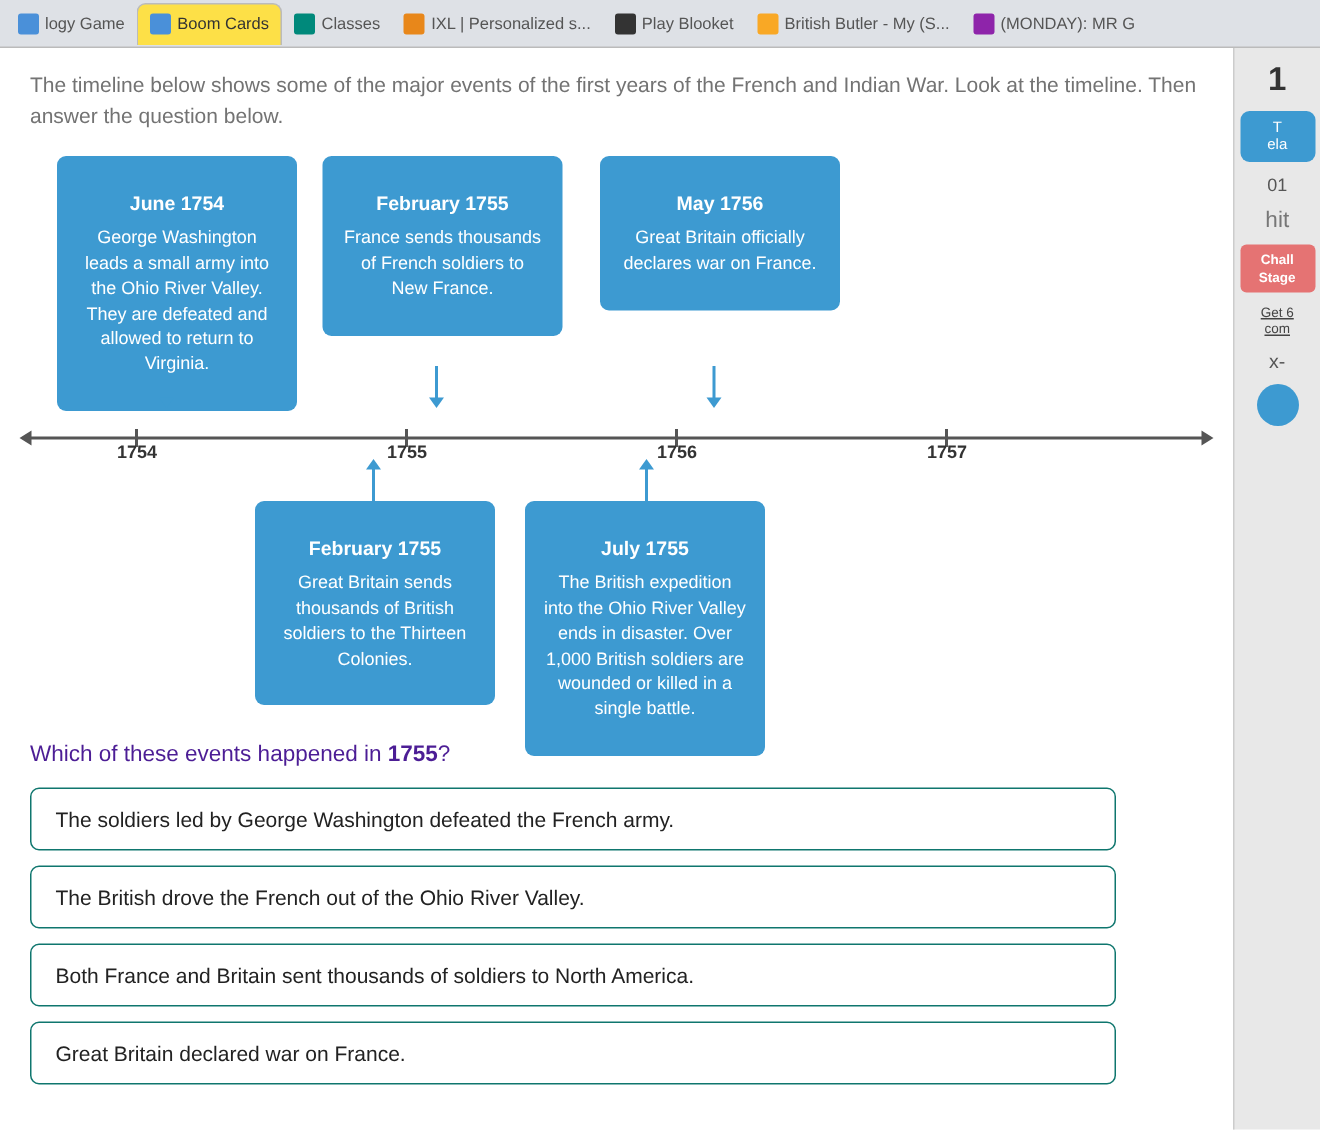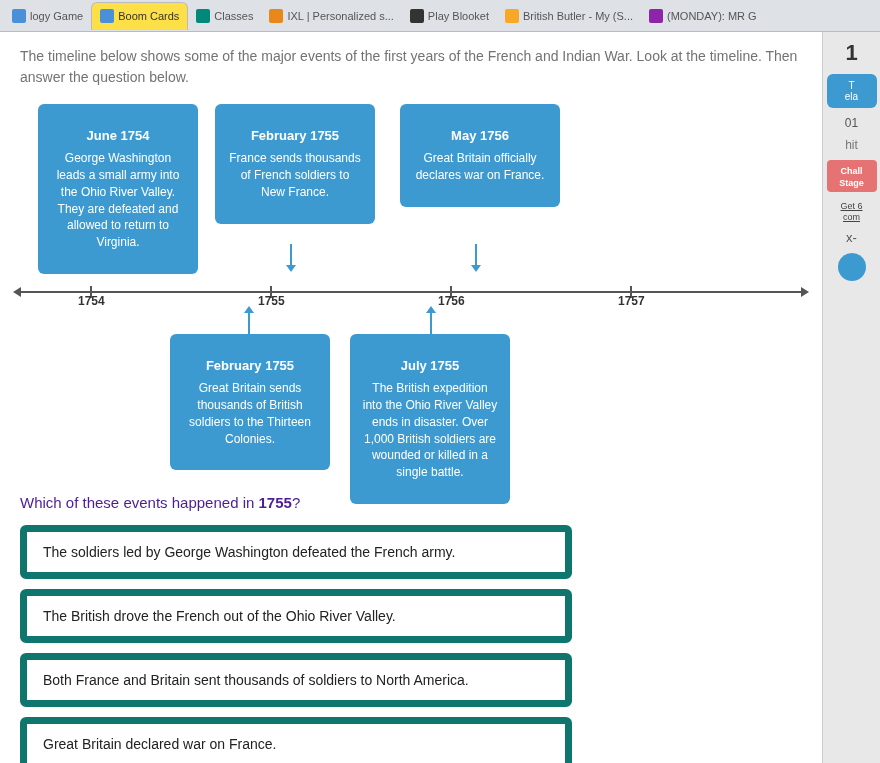--- a/index.html
+++ b/index.html
@@ -297,29 +297,29 @@
       margin-top: 10px;
     }
 
     .question-text {
       font-size: 15px;
       color: #4c1d95;
       margin-bottom: 14px;
     }
 
     .answer-option {
-      border: 7px solid #0f766e;
+      border: 1px solid #0f766e;
       border-radius: 6px;
       padding: 12px 16px;
       margin-bottom: 10px;
       font-size: 14px;
       color: #222;
       cursor: pointer;
       background: #fff;
-      width: 552px;
+      width: 724px;
     }
 
     
     .right-card {
       background: #3d9ad1;
       color: #fff;
       border-radius: 6px;
       padding: 6px 4px;
       font-size: 10px;
       text-align: center;
@@ -474,21 +474,21 @@
 
   <div class="right-panel">
     <div class="right-num">1</div>
     <div class="right-card">
       <span style="white-space:pre;">T
 ela</span>
     </div>
     <div style="font-size:12px; color:#555; text-align:center;">
       <span>01</span>
     </div>
-    <div style="font-size:12px; color:#777; text-align:center;">
+    <div style="font-size:15px; color:#777; text-align:center;">
       <span>hit</span>
     </div>
     <div class="right-badge">
       <span style="white-space:pre; font-size:9px;">Chall
 Stage</span>
     </div>
     <div class="right-sm-text">
       <span style="font-size:9px;text-decoration:underline;">Get 6<br>com</span>
     </div>
     <div class="right-x">x-</div>

